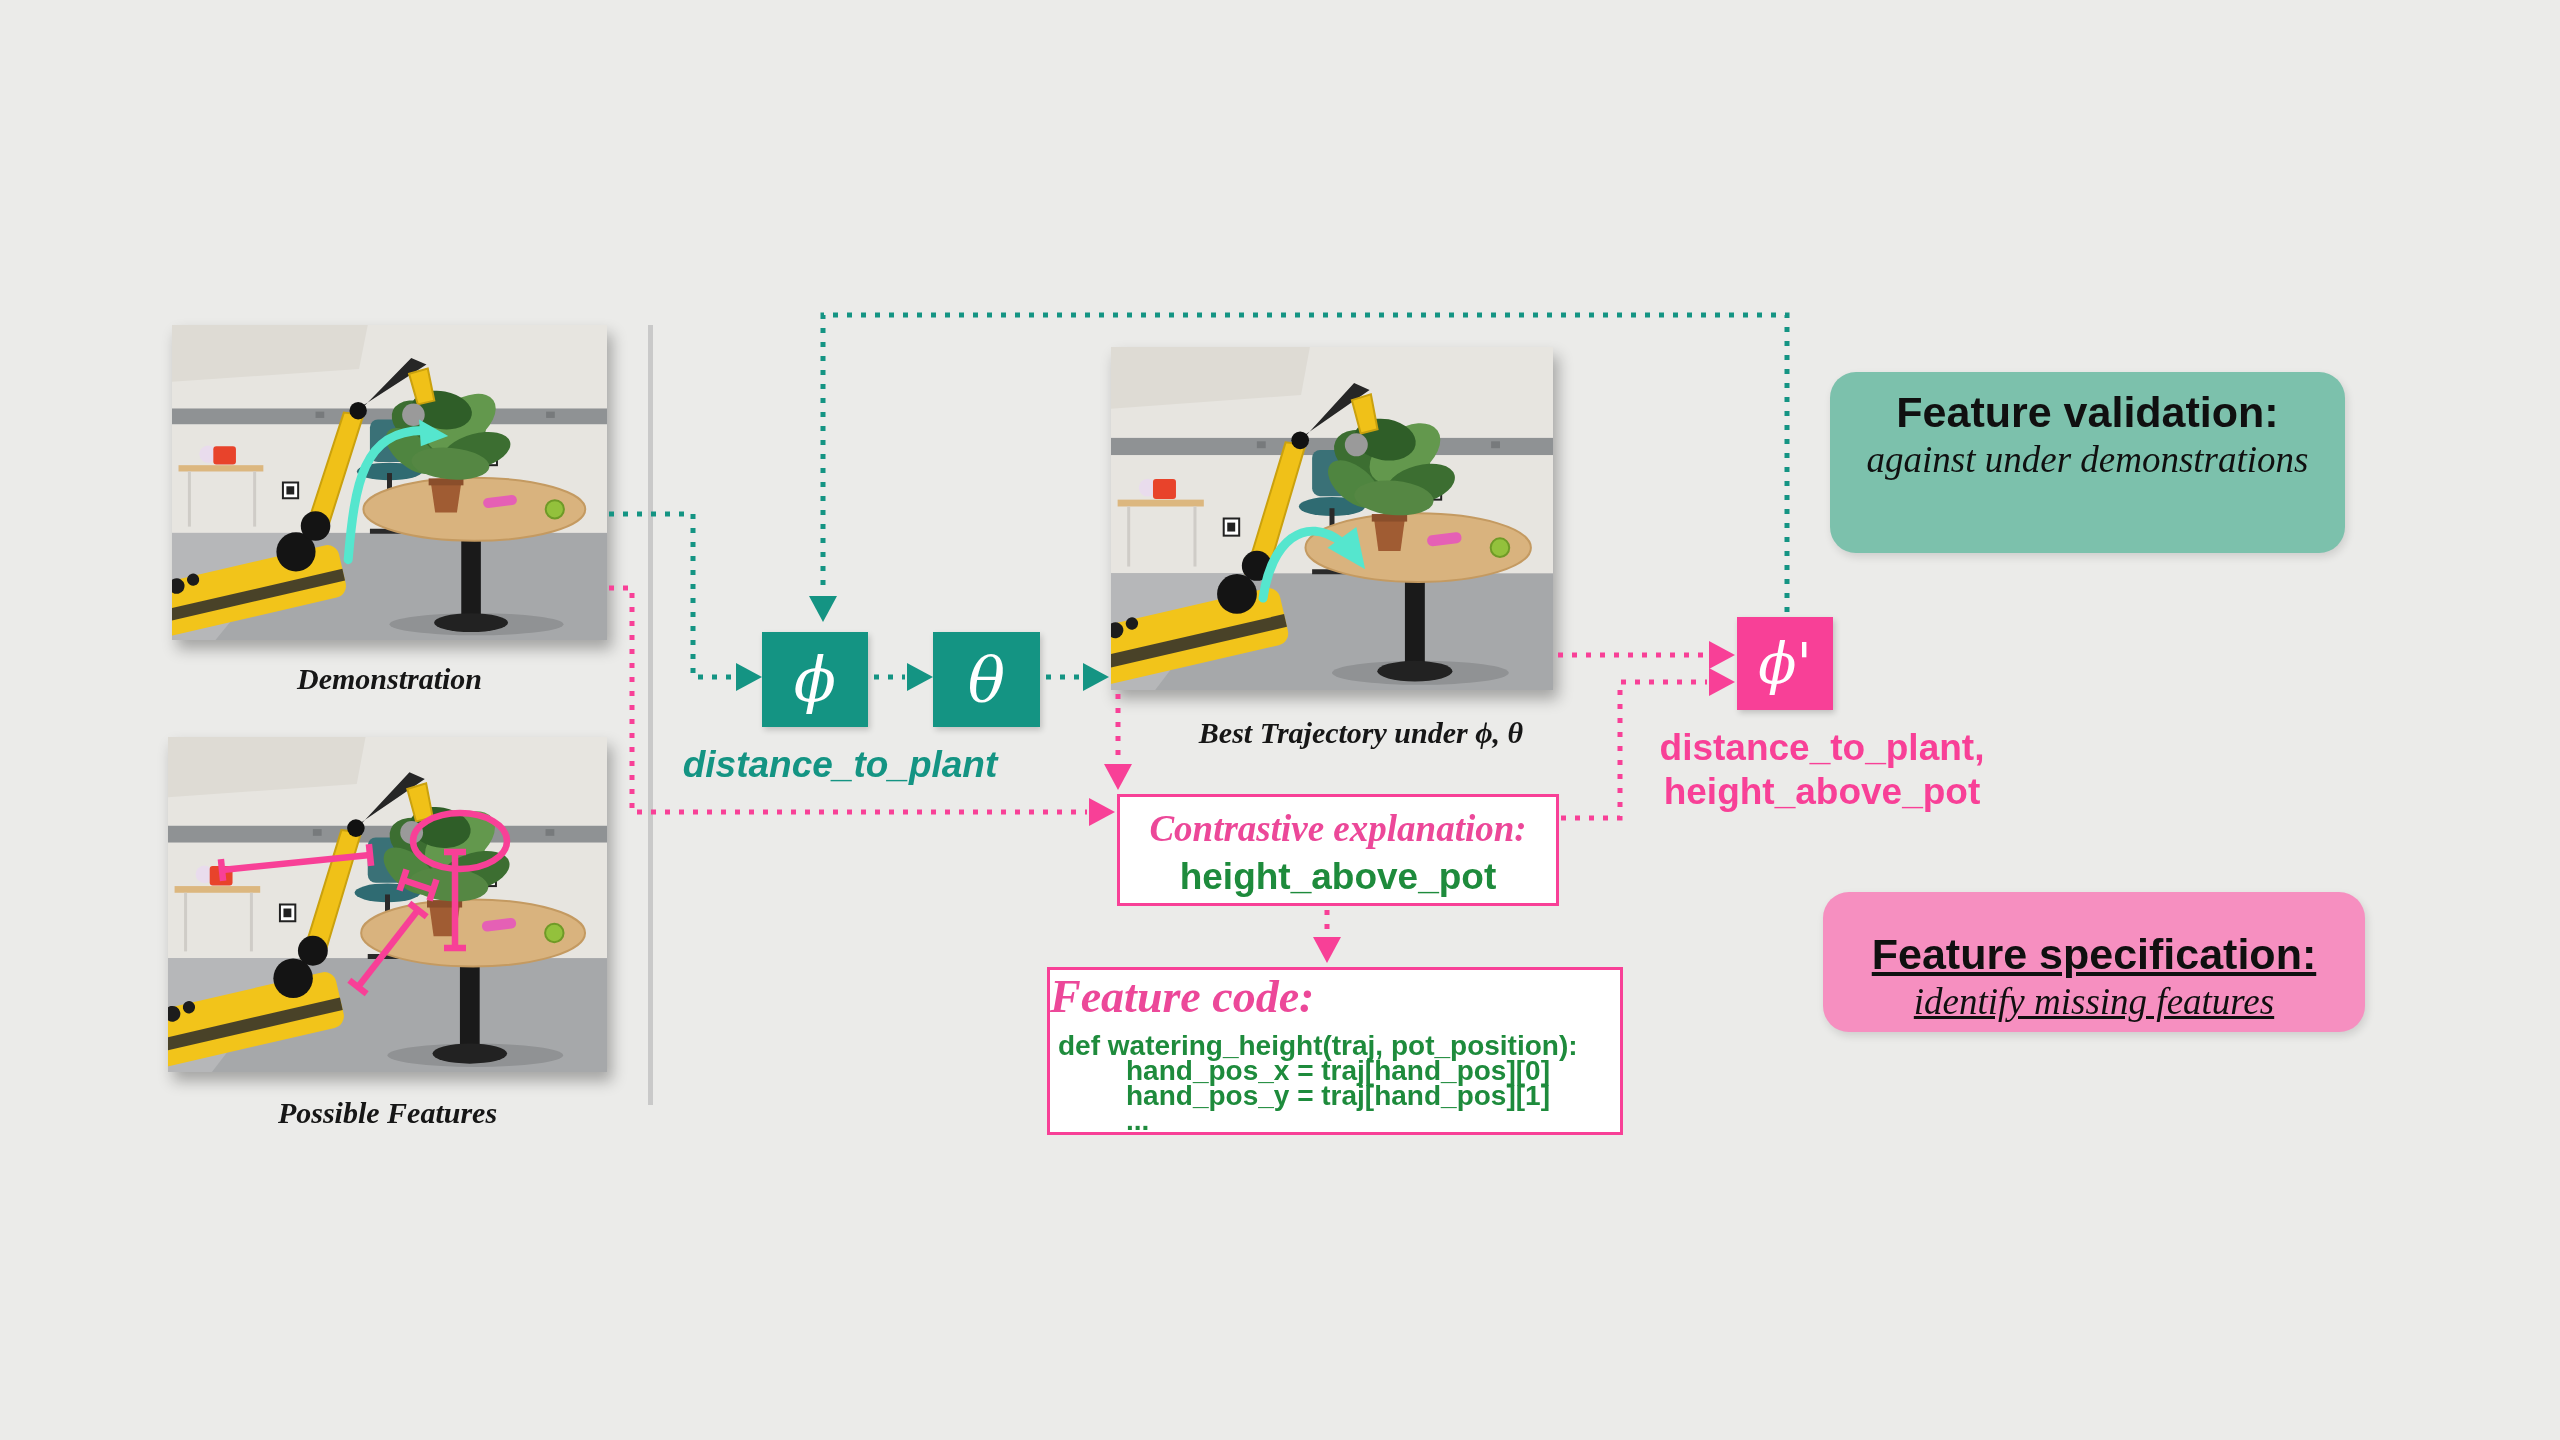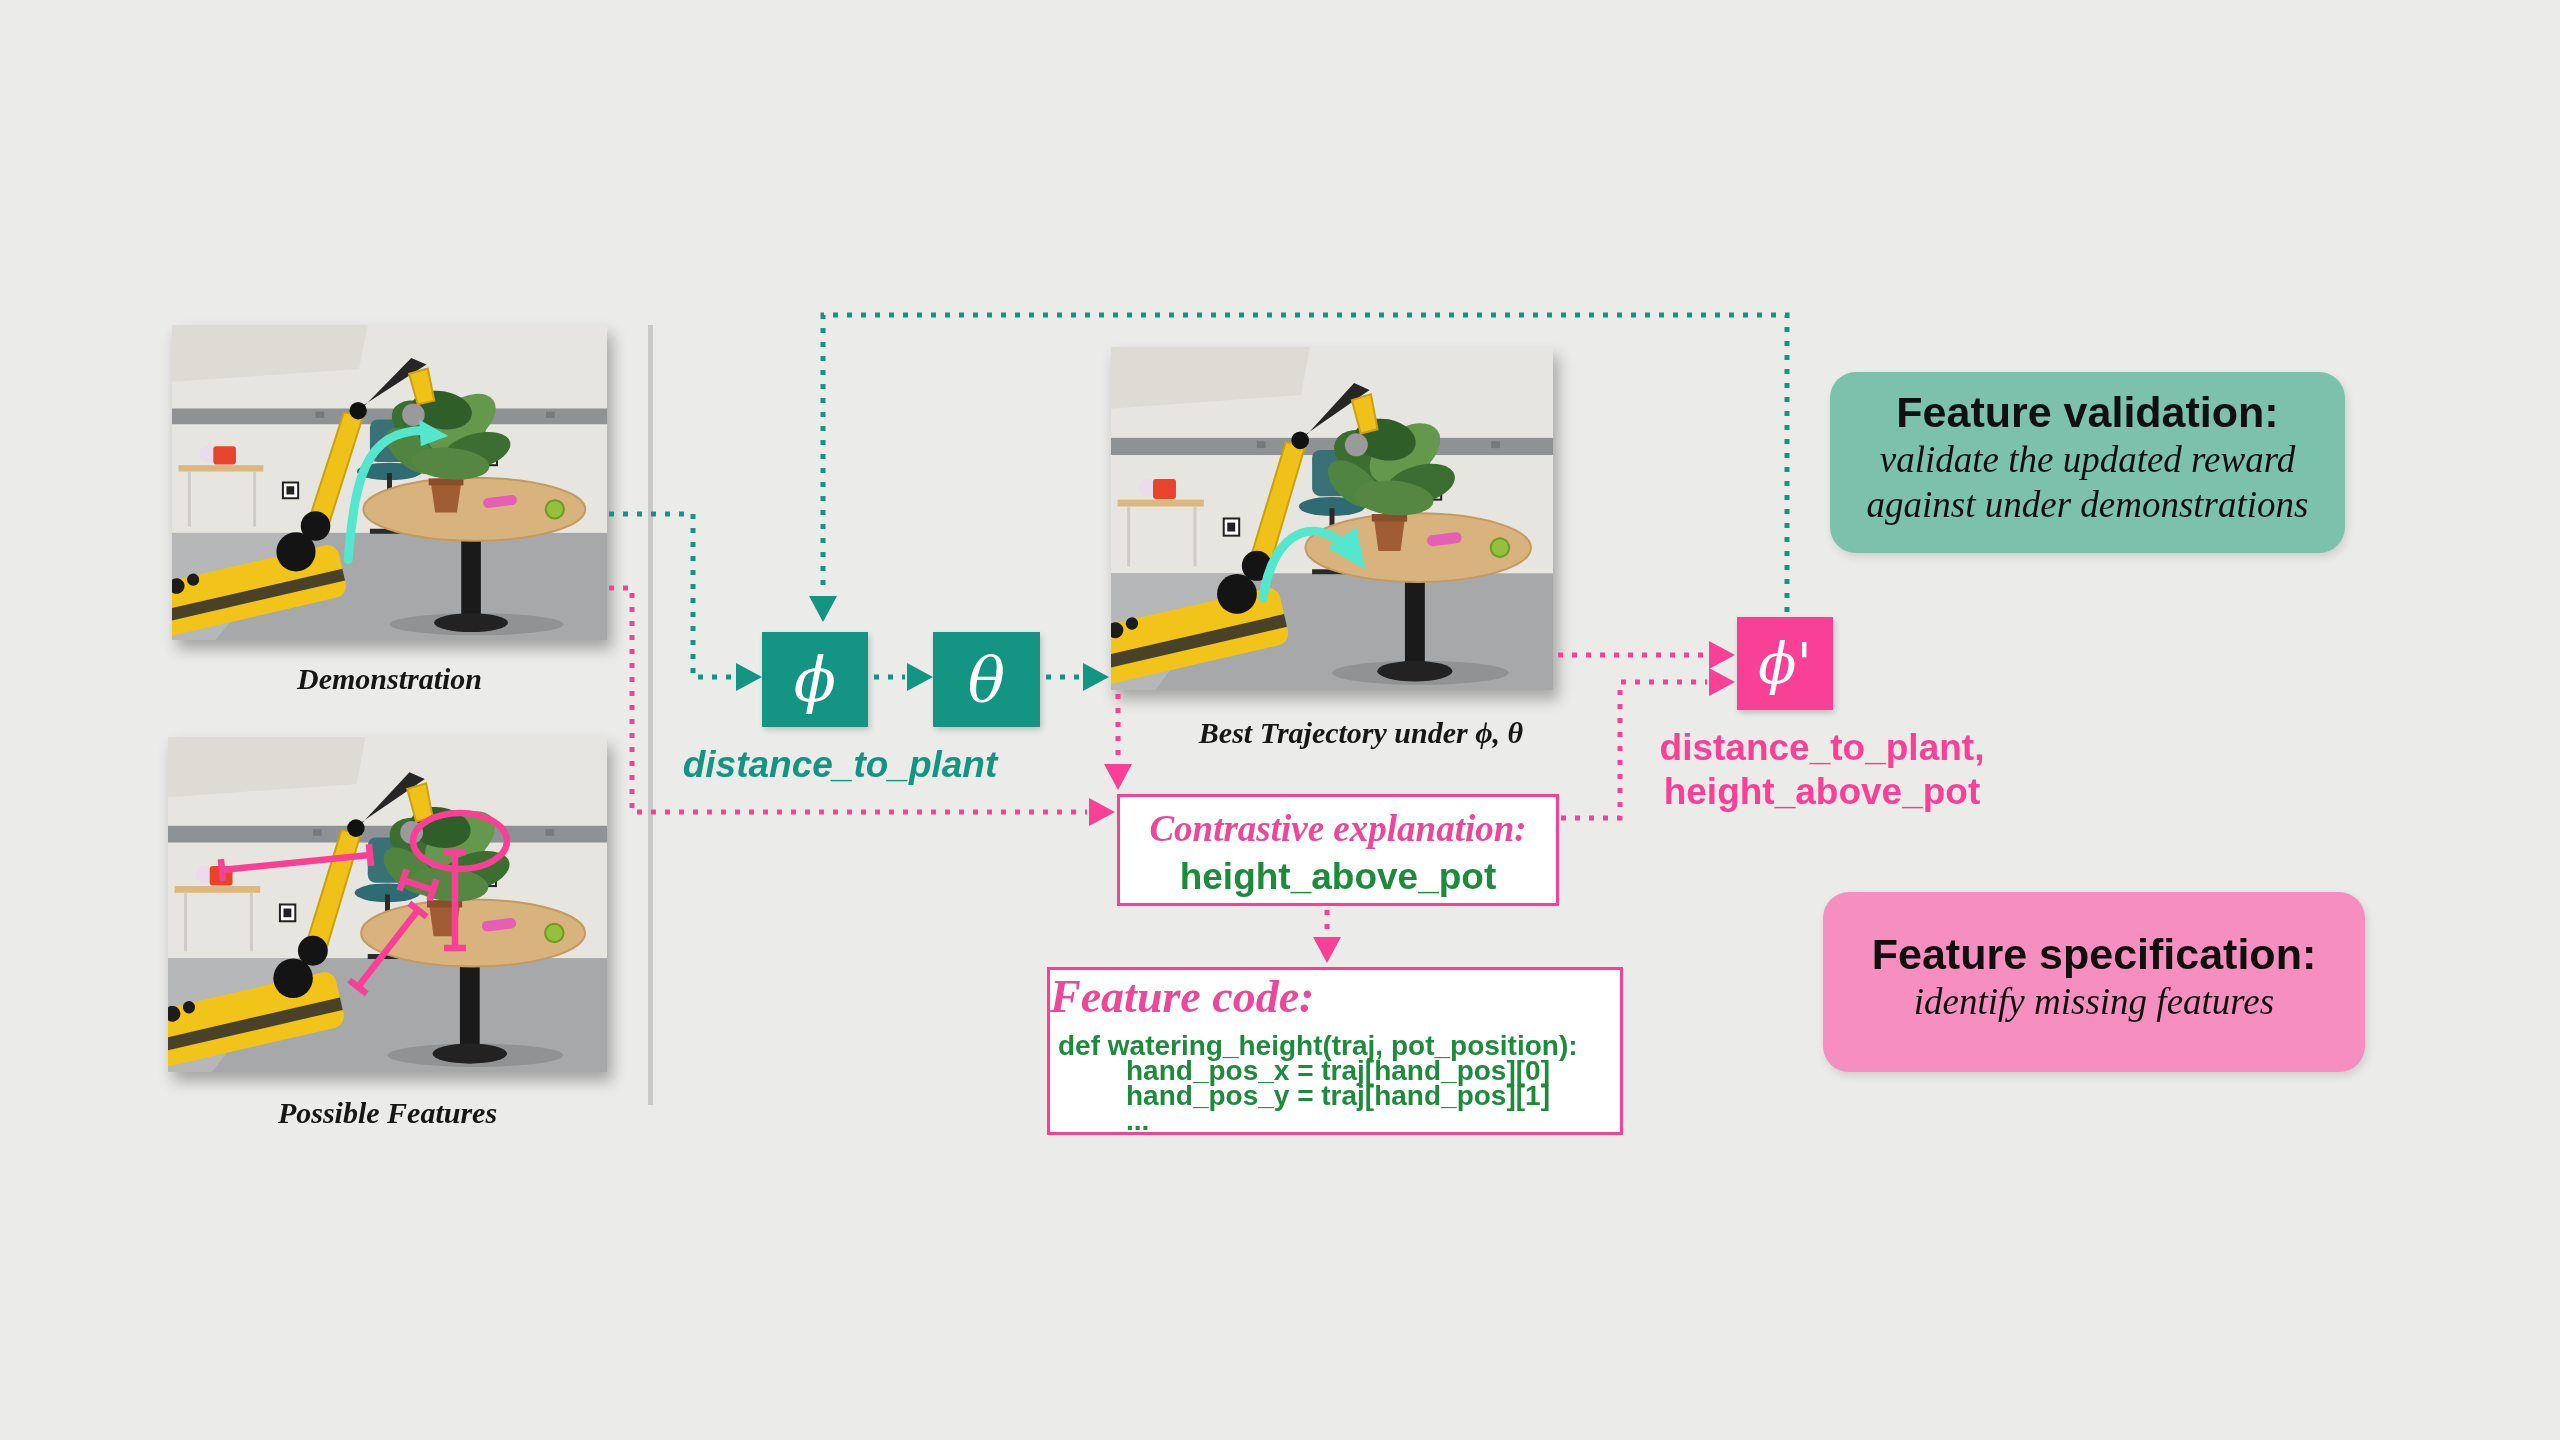--- a/index.html
+++ b/index.html
@@ -249,25 +249,24 @@
   <div class="outline-box codebox" style="left:1047px;top:967px;width:570px;height:162px;">
     <span class="ital-title">Feature code:</span>
     <div class="code-line first">def watering_height(traj, pot_position):</div>
     <div class="code-line indent">hand_pos_x = traj[hand_pos][0]</div>
     <div class="code-line indent">hand_pos_y = traj[hand_pos][1]</div>
     <div class="code-line indent">...</div>
   </div>
 
   <div class="callout green" style="left:1830px;top:372px;width:515px;height:181px;">
     <div class="title" style="margin-top:16px;">Feature validation:</div>
-    <div class="sub">validate the updated reward</div>
     <div class="sub">against under demonstrations</div>
   </div>
 
-  <div class="callout pinklight" style="left:1823px;top:892px;width:542px;height:180px;">
+  <div class="callout pinklight" style="left:1823px;top:892px;width:542px;height:140px;text-decoration:underline;">
     <div class="title" style="margin-top:38px;">Feature specification:</div>
     <div class="sub">identify missing features</div>
   </div>
 
   <svg id="flow" width="2560" height="1440" viewBox="0 0 2560 1440">
       <polyline points="609,514 693,514 693,677 736,677" fill="none" stroke="#149483" stroke-width="5" stroke-dasharray="5 9"></polyline>
       <polygon points="762,677 736,663 736,691" fill="#149483"></polygon>
       <polyline points="874,677 905,677" fill="none" stroke="#149483" stroke-width="5" stroke-dasharray="5 9"></polyline>
       <polygon points="933,677 907,663 907,691" fill="#149483"></polygon>
       <polyline points="1046,677 1081,677" fill="none" stroke="#149483" stroke-width="5" stroke-dasharray="5 9"></polyline>

